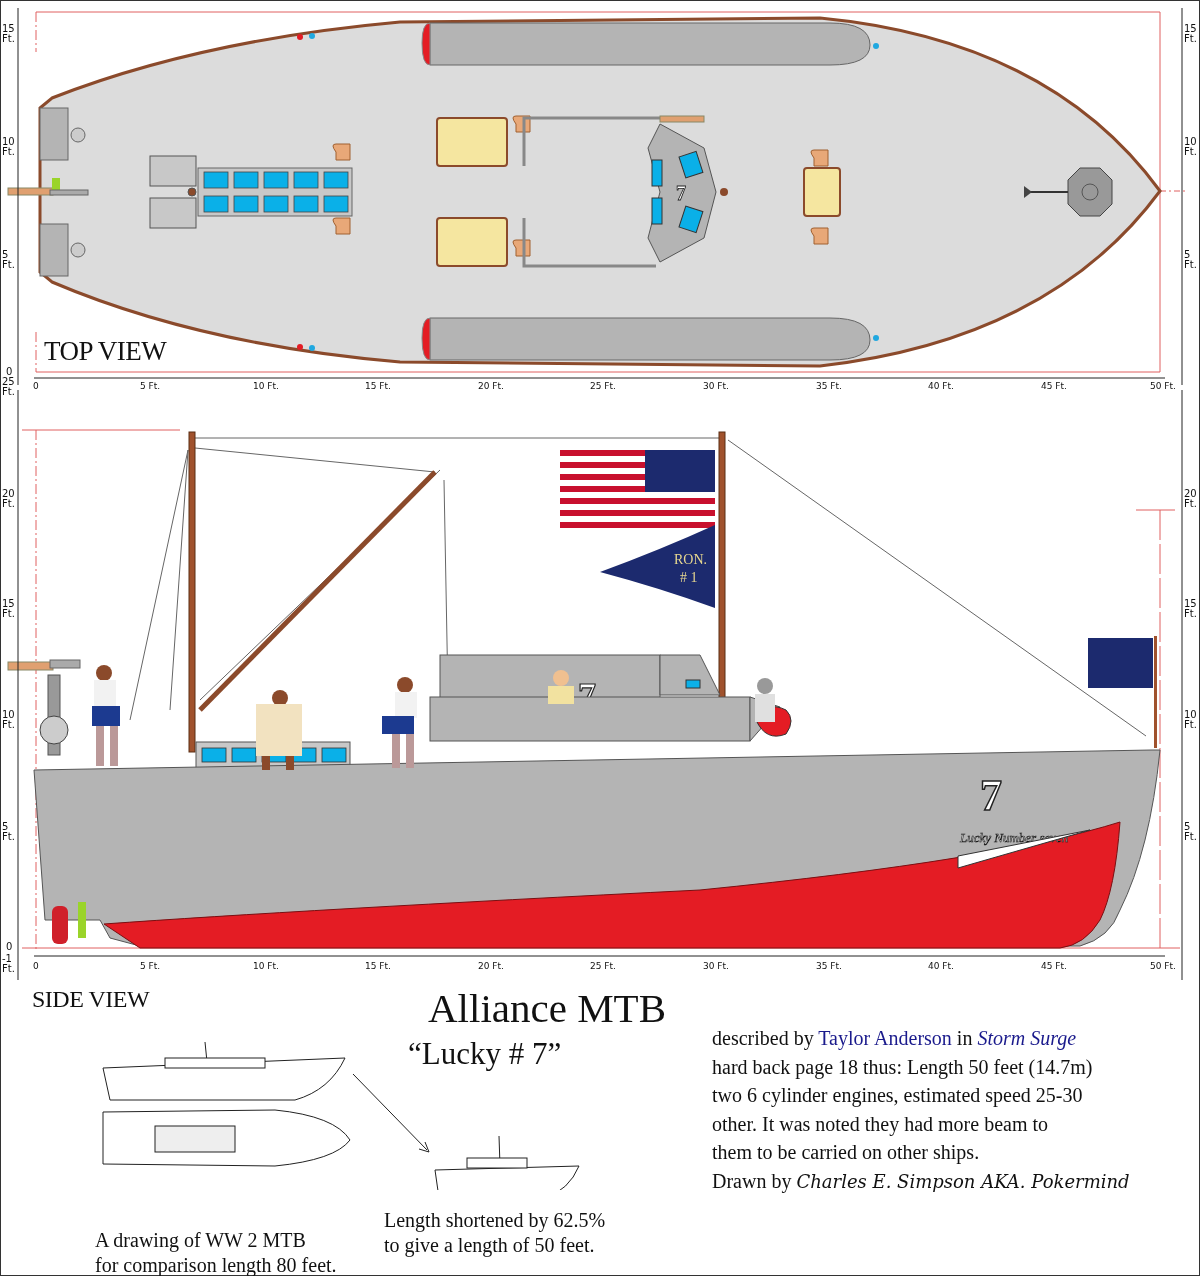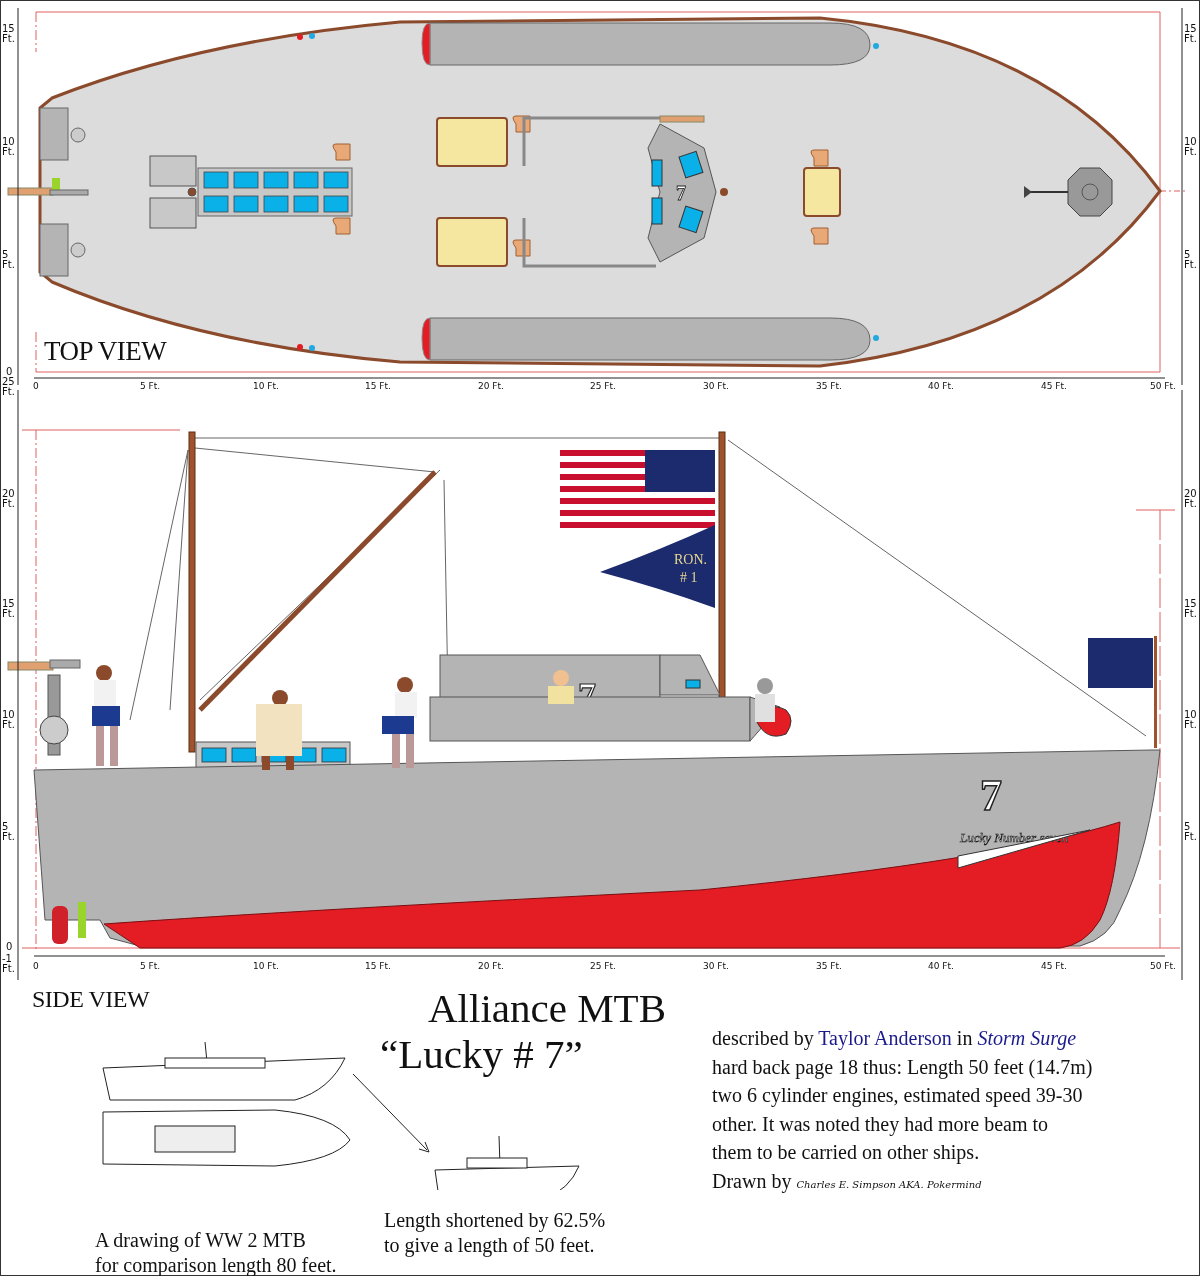--- a/index.html
+++ b/index.html
@@ -2,26 +2,26 @@
 <html><head>
 <meta charset="utf-8">
 <style>
   html,body{margin:0;padding:0;background:#fff;}
   body{width:1200px;height:1276px;position:relative;overflow:hidden;font-family:"Liberation Serif",serif;color:#111;}
   .frame{position:absolute;left:0;top:0;width:1198px;height:1274px;border:1px solid #333;}
   .abs{position:absolute;}
   svg text{font-family:"Liberation Serif",serif;}
   .view-label{position:absolute;font-size:27px;letter-spacing:-0.5px;}
   .title1{position:absolute;left:380px;top:986px;font-size:41px;line-height:44px;margin-left:48px;}
-  .title2{position:absolute;left:380px;top:1032px;font-size:41px;line-height:44px;}
+  .title2{position:absolute;left:408px;top:1032px;font-size:31px;line-height:44px;}
   .caption{position:absolute;font-size:20px;line-height:25px;margin-top:36px;}
   .desc{position:absolute;left:712px;top:1024px;width:480px;font-size:20px;line-height:28.5px;}
   .desc b{font-weight:bold;}
   .blue{color:#1a1a8c;}
-  .sig{font-family:"DejaVu Serif",serif;font-style:italic;font-size:10px;}
+  .sig{font-family:"DejaVu Serif",serif;font-style:italic;font-size:18px;}
 </style>
 </head>
 <body>
 
 <div class="frame"></div>
 
 <svg class="abs" style="left:0;top:0" width="1200" height="390">
 
   <g stroke="#e06060" stroke-width="1" fill="none">
     <line x1="36" y1="12" x2="1160" y2="12"></line>
@@ -324,17 +324,17 @@
   <div>for comparison length 80 feet.</div>
 </div>
 <div class="caption" style="left:384px;top:1172px;">
   <div>Length shortened by 62.5%</div>
   <div>to give a length of 50 feet.</div>
 </div>
 
 <div class="desc">
   <div><span>described by </span><span class="blue">Taylor Anderson</span><span> in </span><i class="blue">Storm Surge</i></div>
   <div>hard back page 18 thus: Length 50 feet (14.7m)</div>
-  <div>two 6 cylinder engines,  estimated speed 39-30</div>
+  <div>two 6 cylinder engines,  estimated speed 25-30</div>
   <div>other.  It was noted they had more  beam to</div>
   <div>them to be carried on other ships.</div>
   <div><span>Drawn by </span><span class="sig">Charles E. Simpson AKA. Pokermind</span></div>
 </div>
 
 </body></html>

